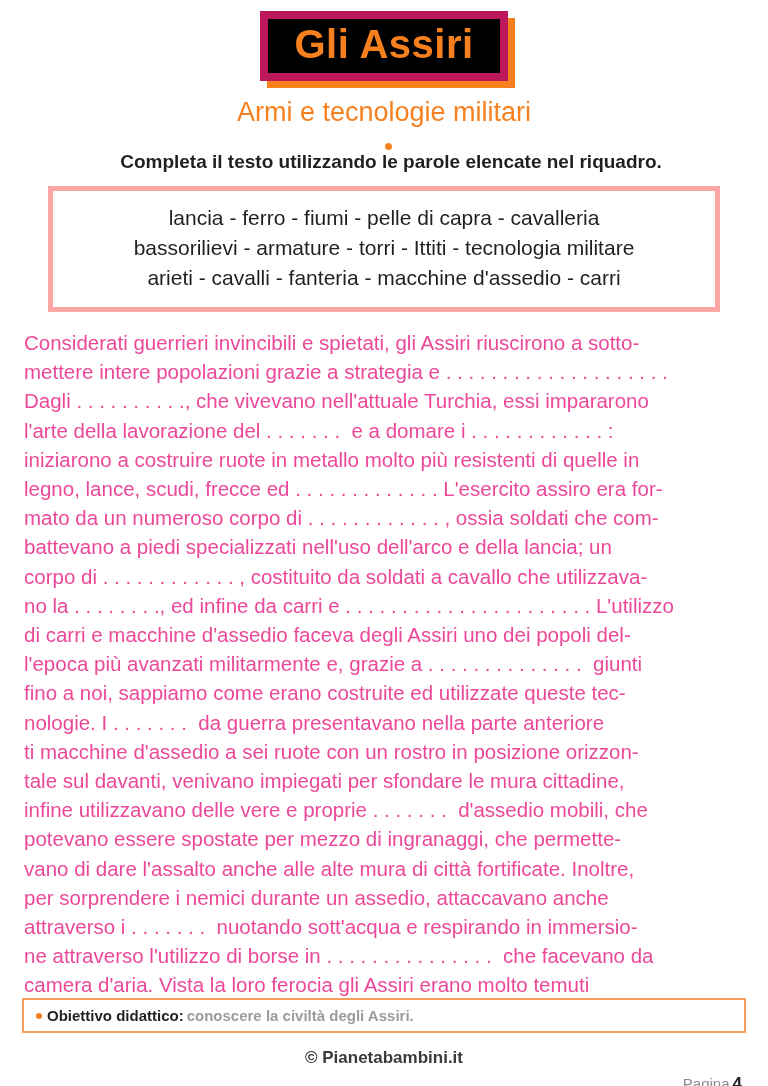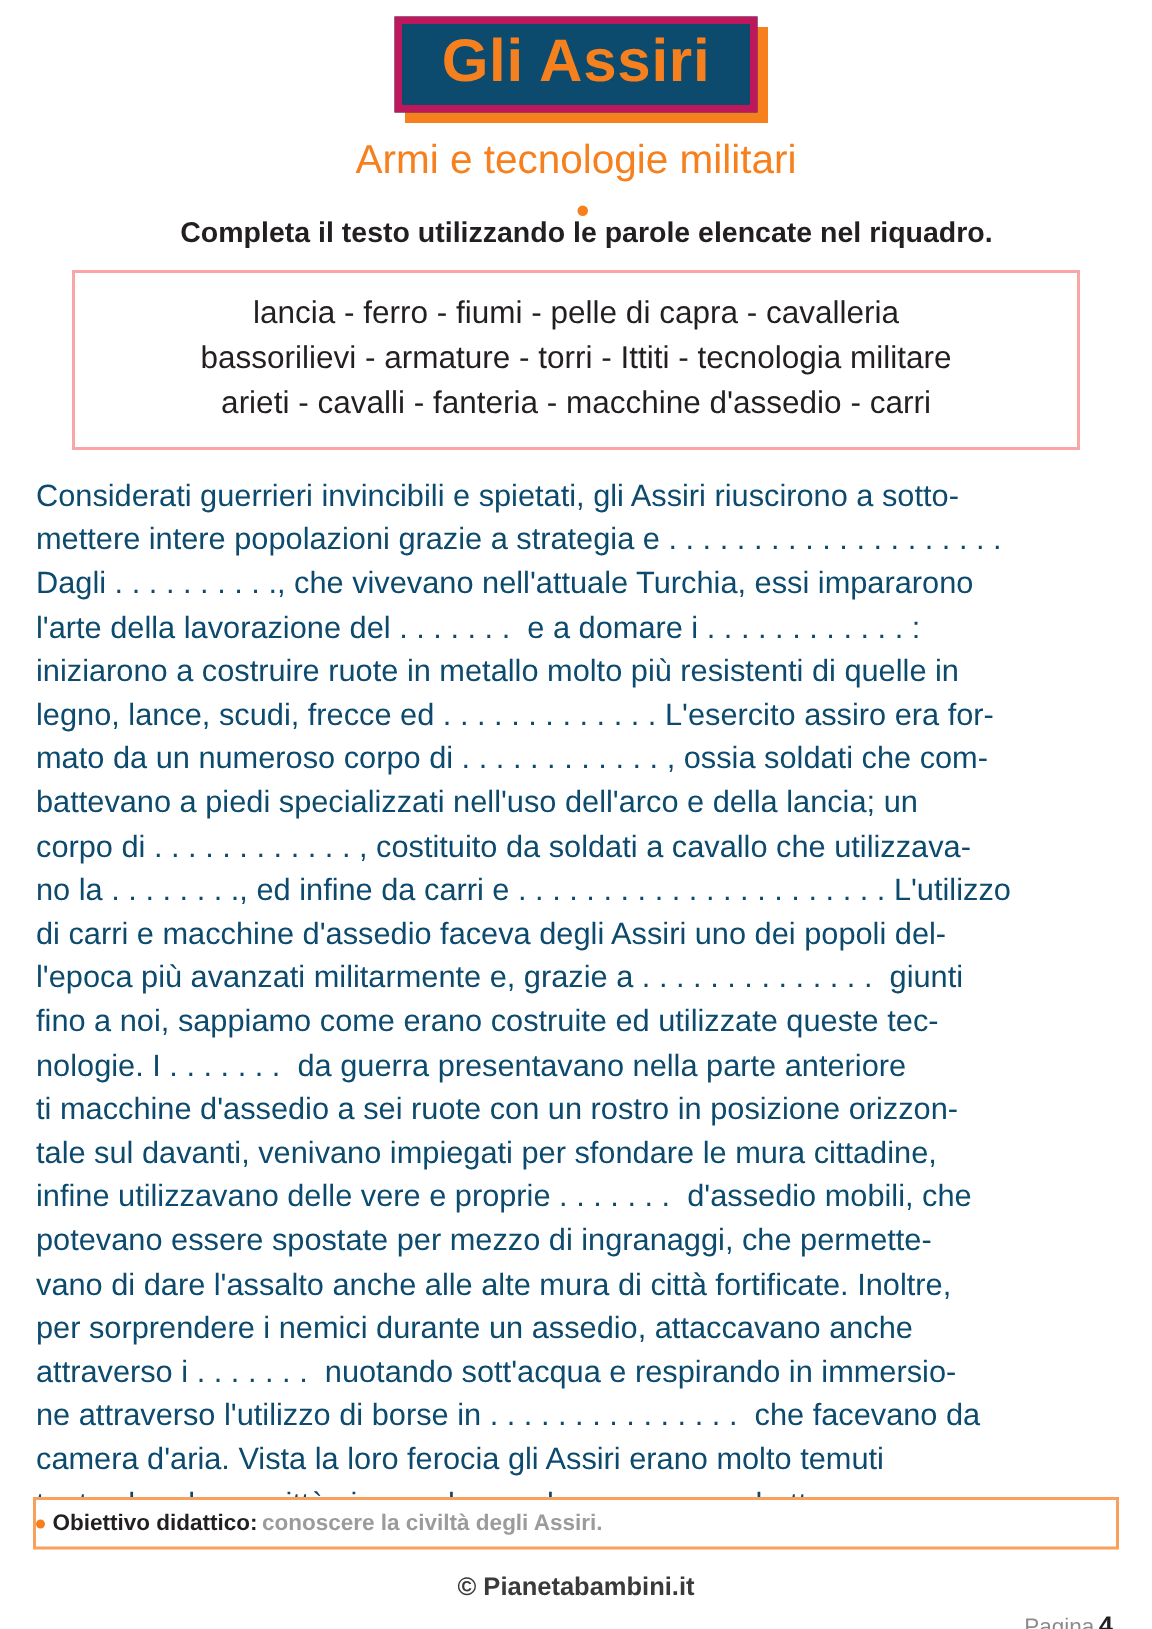--- a/index.html
+++ b/index.html
@@ -18,22 +18,22 @@
 
   
   .title-wrap {
     width: 100%;
     display: flex;
     justify-content: center;
     padding-top: 11px;
   }
   .title-box {
     position: relative;
-    border: 5px solid #be185d;
-    background: #0c4a6e;
+    border: 8px solid #be185d;
+    background: #000000;
     padding: 2px 26px 6px 26px;
     box-shadow: 7px 7px 0 0 #F7801E;
     z-index: 2;
   }
   .title-text {
     font-size: 40px;
     font-weight: bold;
     color: #F7801E;
     letter-spacing: 0.5px;
     line-height: 46px;
@@ -67,54 +67,54 @@
     display: inline-block;
     margin-right: 6px;
     flex: none;
   }
 
   
   .wordbank {
     margin: 12px auto 0 auto;
     width: 672px;
     box-sizing: border-box;
-    border: 2px solid #fca5a5;
+    border: 5px solid #fca5a5;
     background: #ffffff;
     padding: 12px 10px 14px 10px;
     text-align: center;
   }
   .wordbank-line {
     font-size: 21px;
     line-height: 30px;
     color: #231f20;
   }
 
   
   .body-text {
     margin: 16px 0 0 0;
     padding: 0 22px 0 24px;
     font-size: 20.5px;
     line-height: 29.2px;
-    color: #0c4a6e;
+    color: #ec4899;
   }
   .body-line {
     white-space: pre;
     overflow: hidden;
   }
 
   
   .objective-box {
     position: absolute;
     left: 22px;
     top: 998px;
     width: 724px;
     box-sizing: border-box;
     border: 2px solid #F9A05C;
     background: #ffffff;
-    padding: 7px 0 7px 0;
+    padding: 7px 0 7px 12px;
     display: flex;
     align-items: center;
   }
   .obj-bullet {
     width: 6px;
     height: 6px;
     border-radius: 50%;
     background: #F7801E;
     display: inline-block;
     margin-right: 5px;

